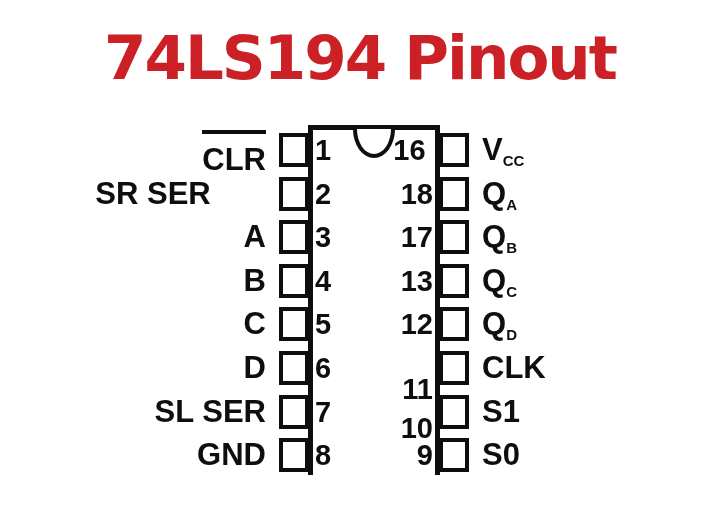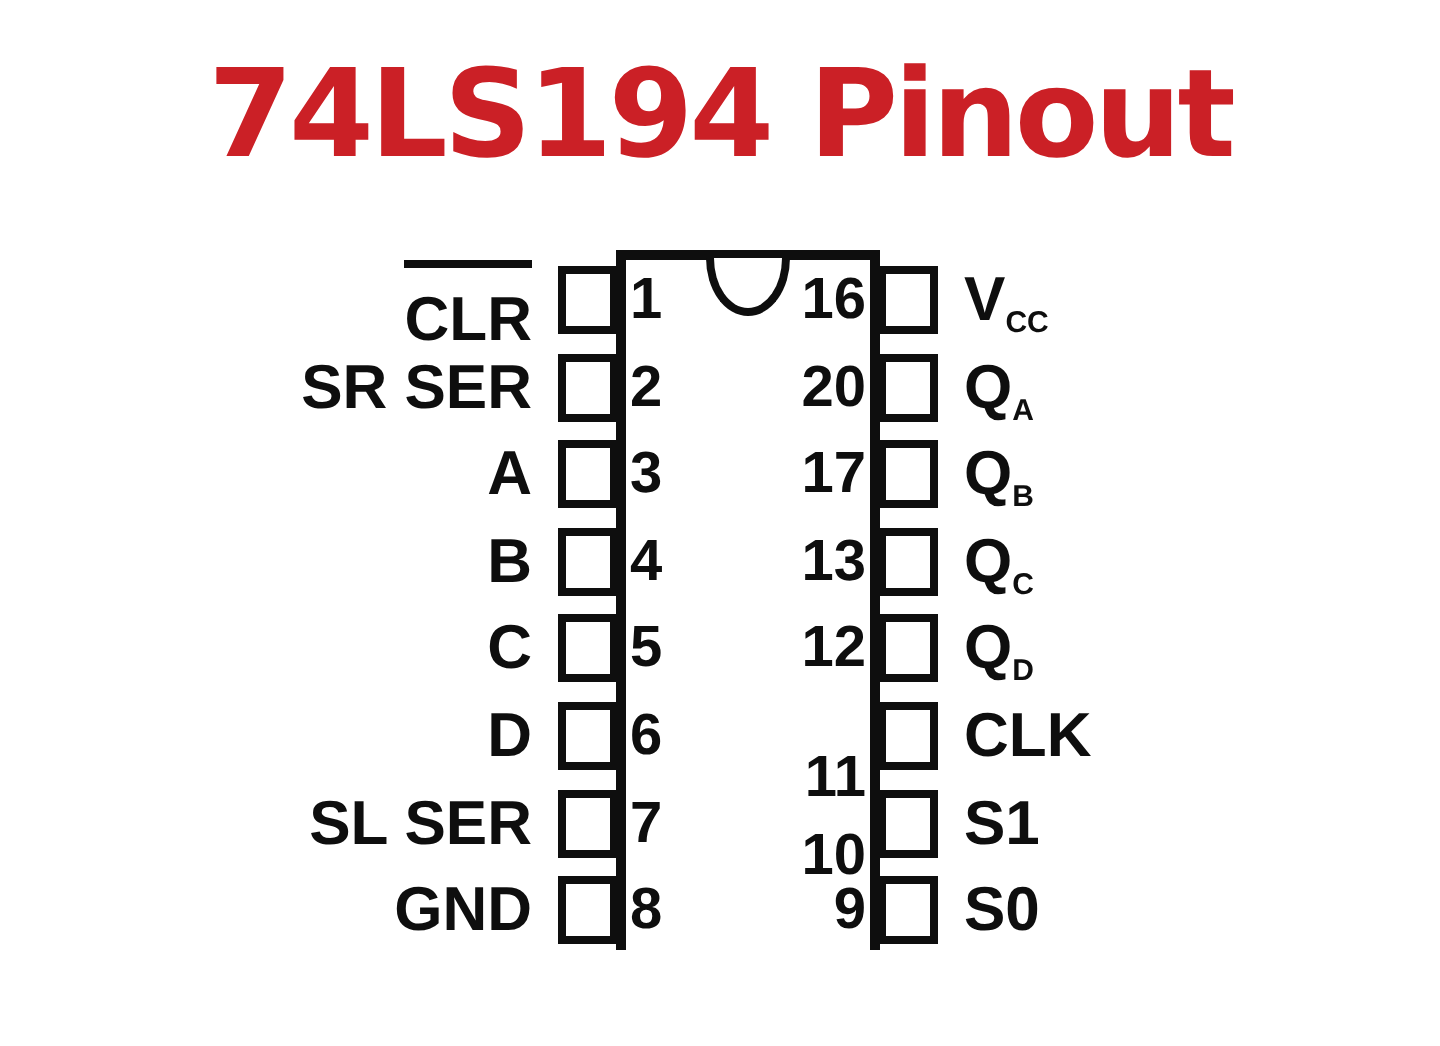--- a/index.html
+++ b/index.html
@@ -97,27 +97,27 @@
 <body>
 
 <div class="stage">
   <div class="title">74LS194 Pinout</div>
   <div class="chip-body"></div>
   <div class="chip-notch"></div>
   <div id="pin-rows">
       <div class="pin-label left" style="top: 130px;"><span class="overline">CLR</span><span class="sub"></span></div>
       <div class="pin-box" style="top: 133px; left: 279px;"></div>
       <div class="pin-num left" style="top: 133px;">1</div>
-      <div class="pin-num right" style="top: 133px;">16</div>
+      <div class="pin-num right" style="top: 133px; text-align: center;">16</div>
       <div class="pin-box" style="top: 133px; left: 439px;"></div>
       <div class="pin-label right" style="top: 130px;"><span>V</span><span class="sub">CC</span></div>
-      <div class="pin-label left" style="top: 173.6px;"><span>SR SER</span><span class="sub"></span></div>
+      <div class="pin-label left" style="top: 173.6px; text-align: center;"><span>SR SER</span><span class="sub"></span></div>
       <div class="pin-box" style="top: 176.6px; left: 279px;"></div>
       <div class="pin-num left" style="top: 176.6px;">2</div>
-      <div class="pin-num right" style="top: 176.6px;">20</div>
+      <div class="pin-num right" style="top: 176.6px;">18</div>
       <div class="pin-box" style="top: 176.6px; left: 439px;"></div>
       <div class="pin-label right" style="top: 173.6px;"><span>Q</span><span class="sub">A</span></div>
       <div class="pin-label left" style="top: 217.2px;"><span>A</span><span class="sub"></span></div>
       <div class="pin-box" style="top: 220.2px; left: 279px;"></div>
       <div class="pin-num left" style="top: 220.2px;">3</div>
       <div class="pin-num right" style="top: 220.2px;">17</div>
       <div class="pin-box" style="top: 220.2px; left: 439px;"></div>
       <div class="pin-label right" style="top: 217.2px;"><span>Q</span><span class="sub">B</span></div>
       <div class="pin-label left" style="top: 260.8px;"><span>B</span><span class="sub"></span></div>
       <div class="pin-box" style="top: 263.8px; left: 279px;"></div>

